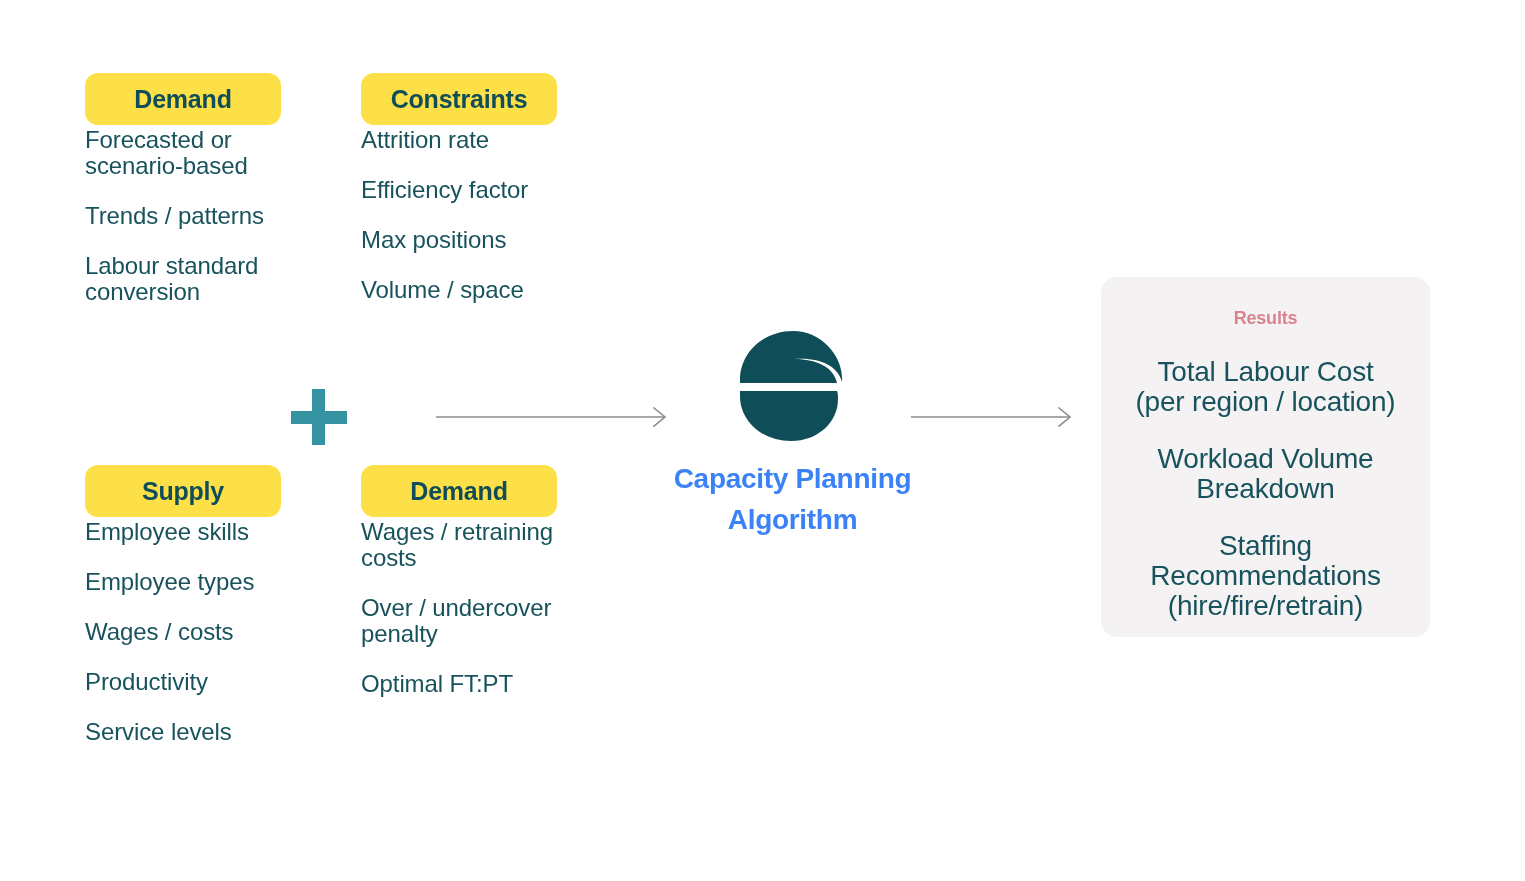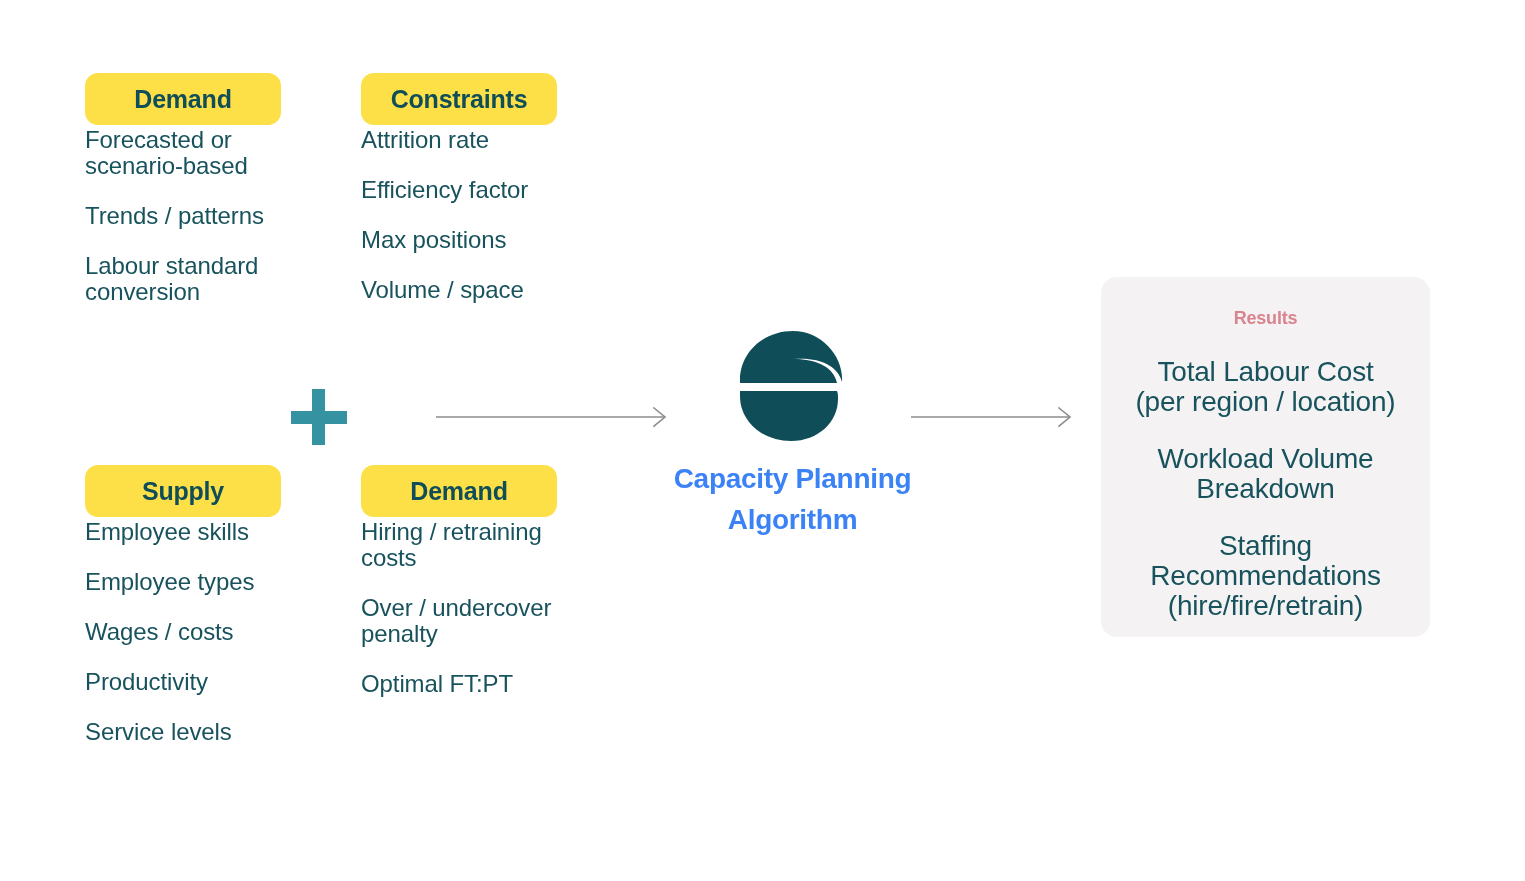--- a/index.html
+++ b/index.html
@@ -201,21 +201,21 @@
       <div class="item">Productivity</div>
       <div class="item">Service levels</div>
     </div>
   </div>
 
   <div class="col" style="left:361px; top:465px;">
     <div class="pill">
       <span class="pill-label">Demand</span>
     </div>
     <div class="items">
-      <div class="item">Hiring / retraining
+      <div class="item">Wages / retraining
 costs</div>
       <div class="item">Over / undercover
 penalty</div>
       <div class="item">Optimal FT:PT</div>
     </div>
   </div>
 
   <div class="plus-wrap">
     <div class="bar h"></div>
     <div class="bar v"></div>

